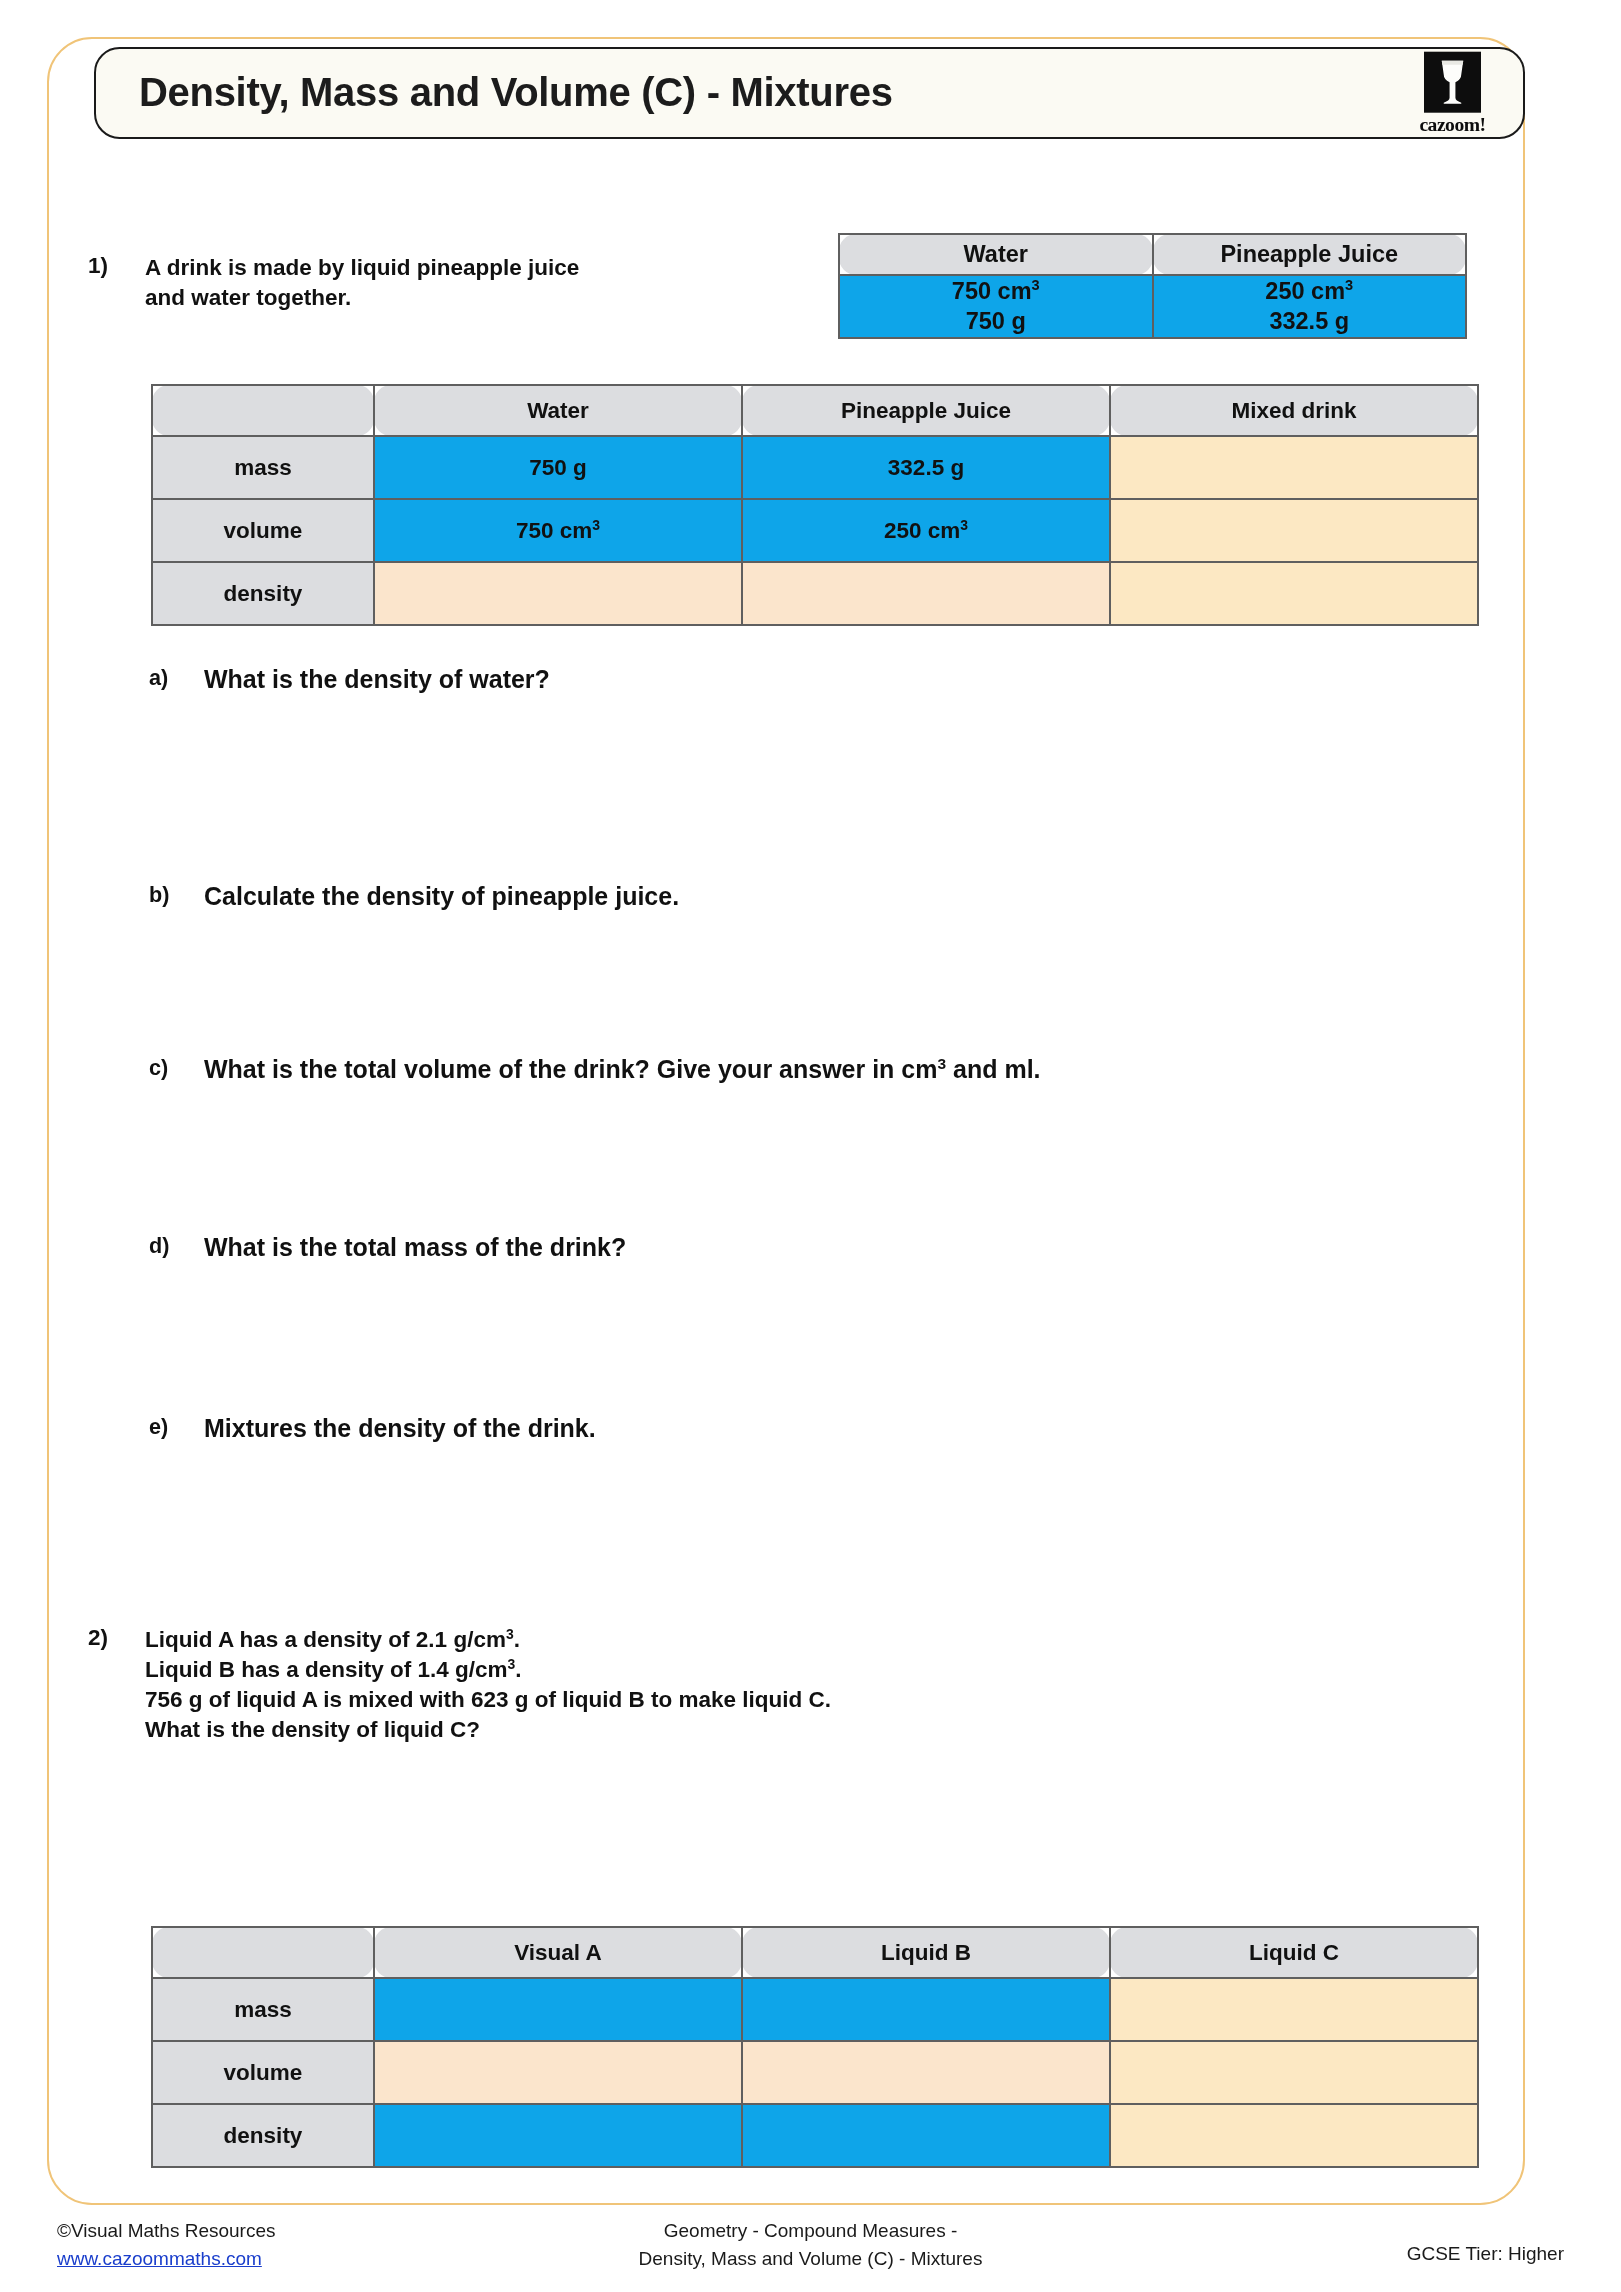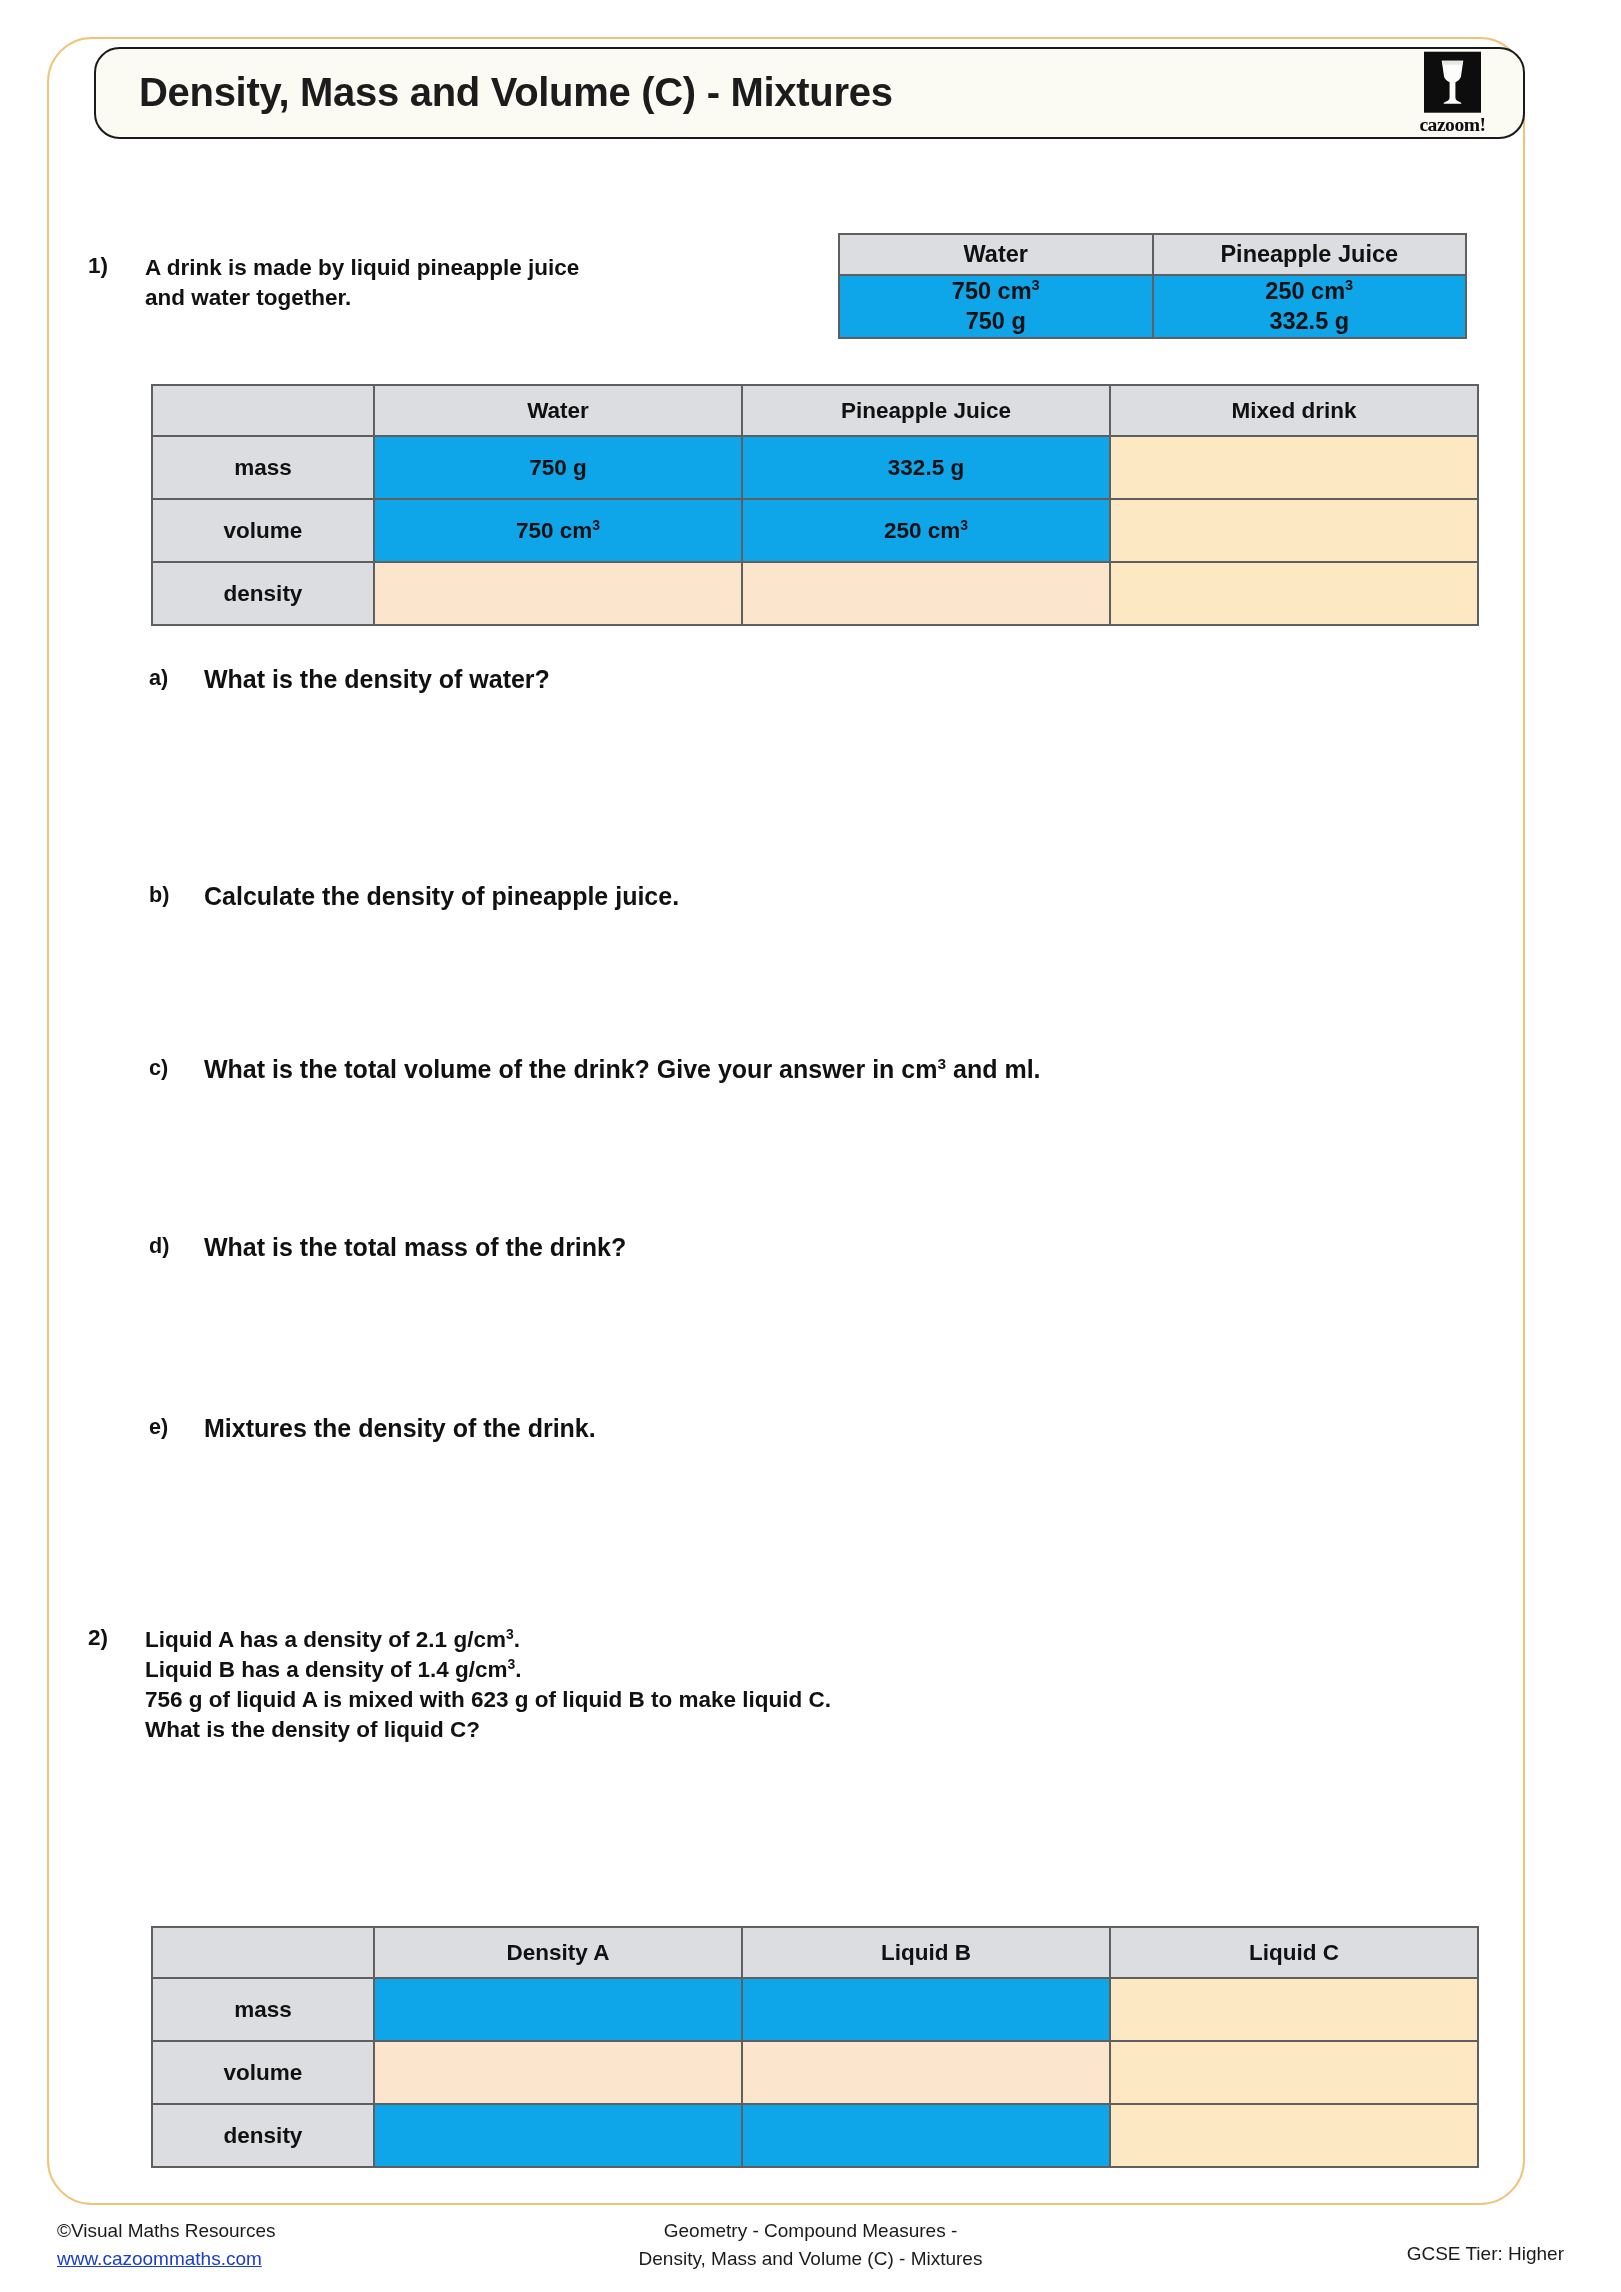--- a/index.html
+++ b/index.html
@@ -116,21 +116,21 @@
   table.grid td, table.grid th {
     border: 2px solid #5f5f5f;
     padding: 0;
     text-align: center;
     vertical-align: middle;
     font-size: 22.5px;
     font-weight: bold;
     color: #111;
     background: #0ea5e9;
   }
-  .hdr  { background: #dcdde0 !important; }
+  .hdr  { background: #dcdde0 !important; border-radius: 17px; }
   .rowlbl { background: #dcdde0 !important; }
   .fill-amber { background: #fce8c3 !important; }
   .fill-peach { background: #fbe5cc !important; }
 
   
   #mini-table { position: absolute; left: 838px; top: 233px; width: 629px; }
   #mini-table td.h { height: 39px; font-size: 23.5px; font-weight: bold; }
   #mini-table td.v { height: 61px; line-height: 1.25; font-size: 23.5px; }
 
   
@@ -251,21 +251,21 @@
   <div><span>Liquid A has a density of 2.1 g/cm</span><sup>3</sup><span>.</span></div>
   <div><span>Liquid B has a density of 1.4 g/cm</span><sup>3</sup><span>.</span></div>
   <div>756 g of liquid A is mixed with 623 g of liquid B to make liquid C.</div>
   <div>What is the density of liquid C?</div>
 </div>
 
 <table class="grid maintable" id="table-q2">
   <tbody>
       <tr>
     <td class="h hdr" style="width:220px;"></td>
-    <td class="h hdr" style="width:366px;">Density A</td>
+    <td class="h hdr" style="width:366px;">Visual A</td>
     <td class="h hdr" style="width:366px;">Liquid B</td>
     <td class="h hdr" style="width:366px;">Liquid C</td>
   </tr>
   <tr>
     <td class="body lbl rowlbl">mass</td>
     <td class="body"></td>
     <td class="body"></td>
     <td class="body fill-amber"></td>
   </tr>
   <tr>

